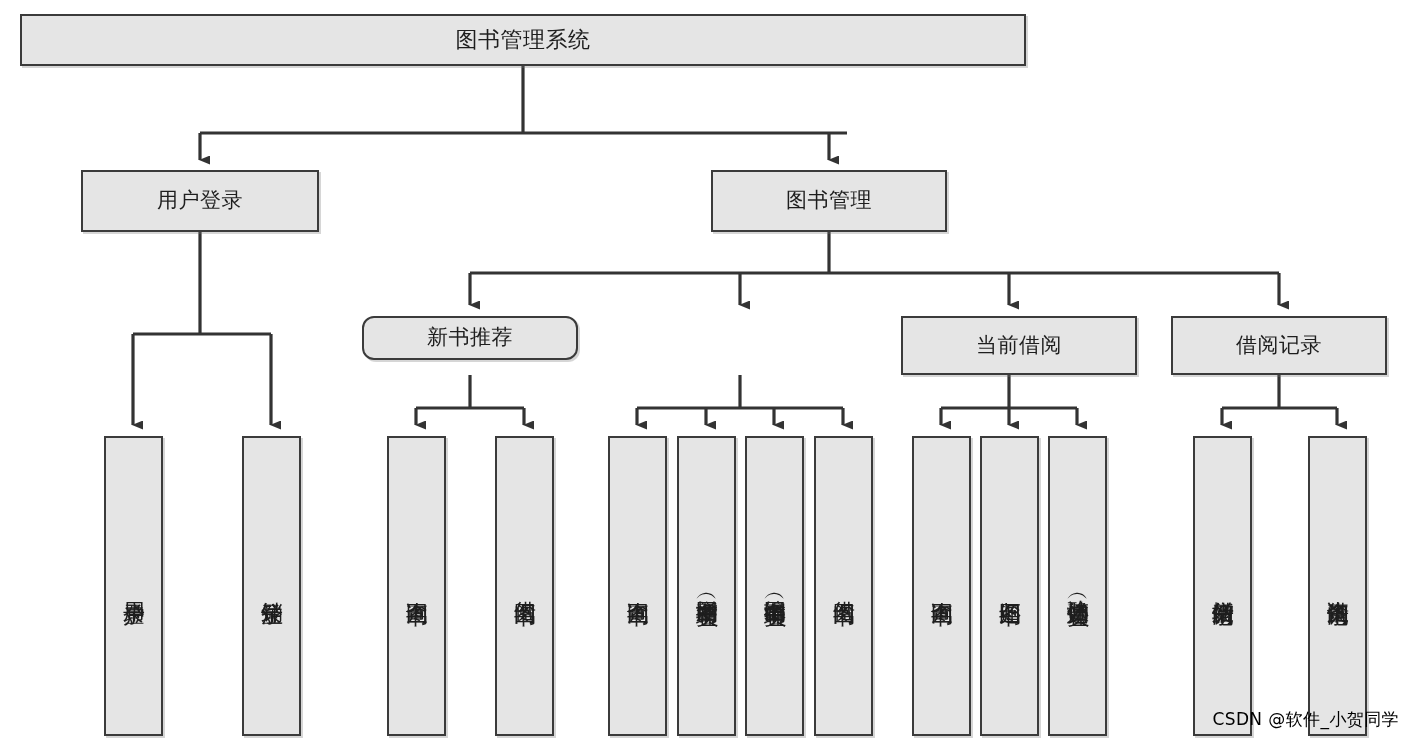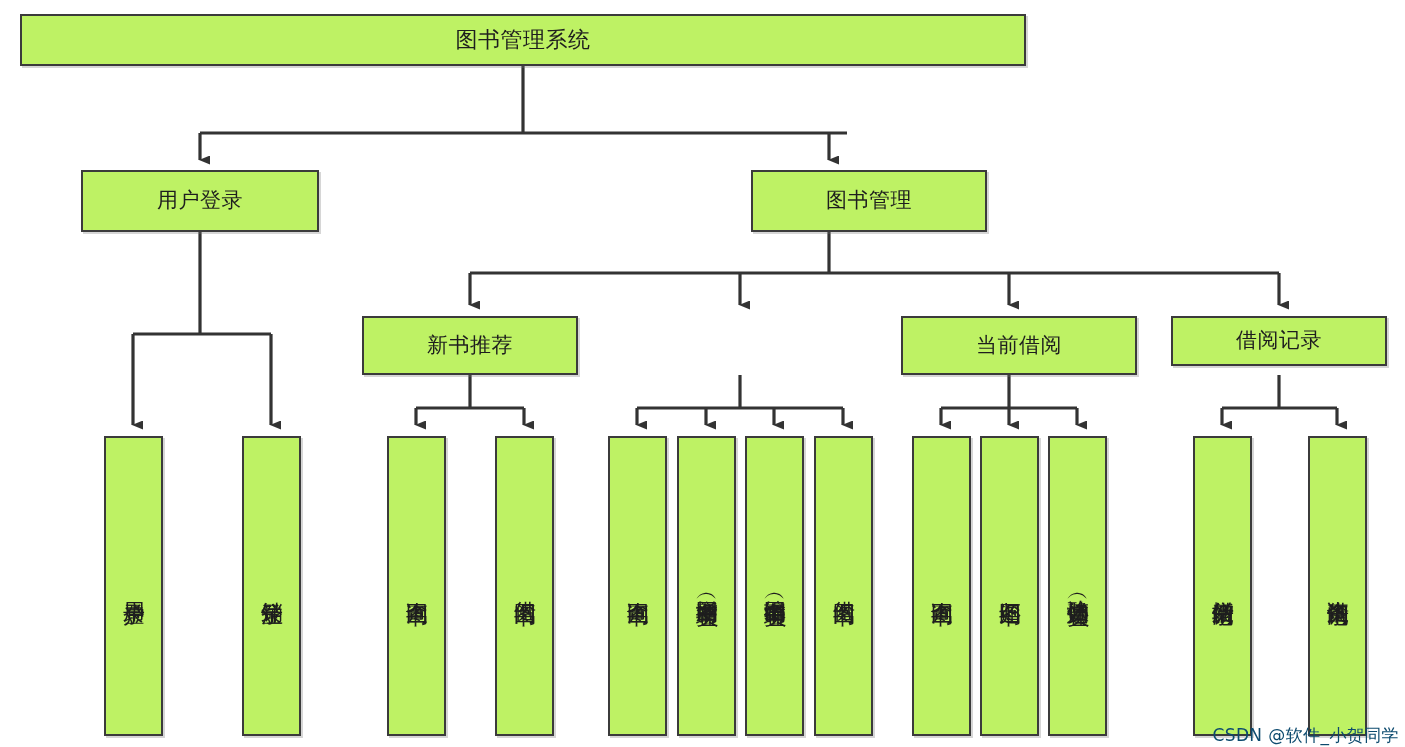--- a/index.html
+++ b/index.html
@@ -22,21 +22,21 @@
     position: absolute;
     left: 0;
     top: 0;
     width: 1405px;
     height: 747px;
     pointer-events: none;
   }
   .node {
     position: absolute;
     box-sizing: border-box;
-    background: #bef264;
+    background: #e5e5e5;
     border: 2.5px solid #3b3b3b;
     box-shadow: 2px 2px 0 rgba(120,120,120,0.30);
     display: flex;
     align-items: center;
     justify-content: center;
     color: #1e1e1e;
     z-index: 2;
   }
   .node .label {
     font-size: 21px;
@@ -55,23 +55,23 @@
     text-orientation: upright;
     font-size: 22px;
     line-height: 1.22;
     letter-spacing: 1px;
     white-space: pre;
     max-height: 100%;
   }
   #watermark {
     position: absolute;
     right: 6px;
-    bottom: 0;
+    bottom: 16px;
     font-size: 17px;
-    color: #0c4a6e;
+    color: #000000;
     letter-spacing: 0.4px;
     z-index: 5;
     white-space: nowrap;
   }
 </style>
 </head>
 <body>
 
 <div id="canvas">
 
@@ -125,31 +125,31 @@
     </g>
   </svg>
 
   <div class="node root" style="left:20px; top:14px; width:1006px; height:52px;">
     <span class="label">图书管理系统</span>
   </div>
 
   <div class="node" style="left:81px; top:170px; width:238px; height:62px;">
     <span class="label">用户登录</span>
   </div>
-  <div class="node" style="left:711px; top:170px; width:236px; height:62px;margin-left:40px;">
+  <div class="node" style="left:711px; top:170px; width:236px; height:62px;">
     <span class="label">图书管理</span>
   </div>
 
-  <div class="node" style="left:362px; top:316px; width:216px; height:59px;">
+  <div class="node" style="left:362px; top:316px; width:216px; height:44px;border-radius:12px;">
     <span class="label">新书推荐</span>
   </div>
   <div class="node" style="left:901px; top:316px; width:236px; height:59px;">
     <span class="label">当前借阅</span>
   </div>
-  <div class="node" style="left:1171px; top:316px; width:216px; height:50px;">
+  <div class="node" style="left:1171px; top:316px; width:216px; height:59px;">
     <span class="label">借阅记录</span>
   </div>
 
   <div class="node leaf" style="left:104px; top:436px; width:59px; height:300px;">
     <span class="label">用户登录</span>
   </div>
   <div class="node leaf" style="left:242px; top:436px; width:59px; height:300px;">
     <span class="label">注销登录</span>
   </div>
 

